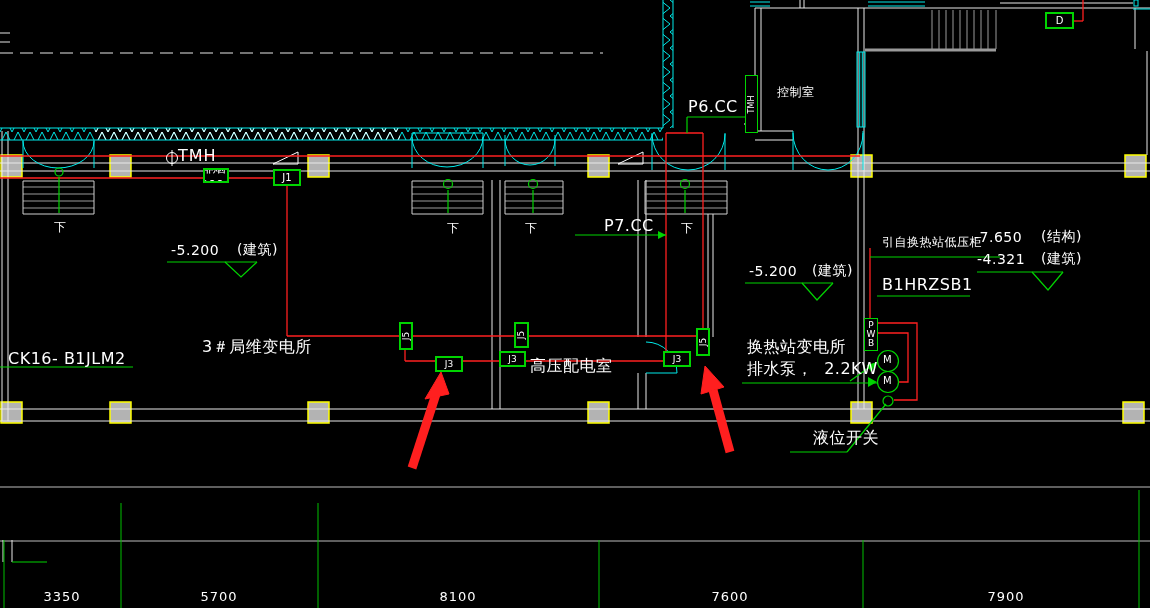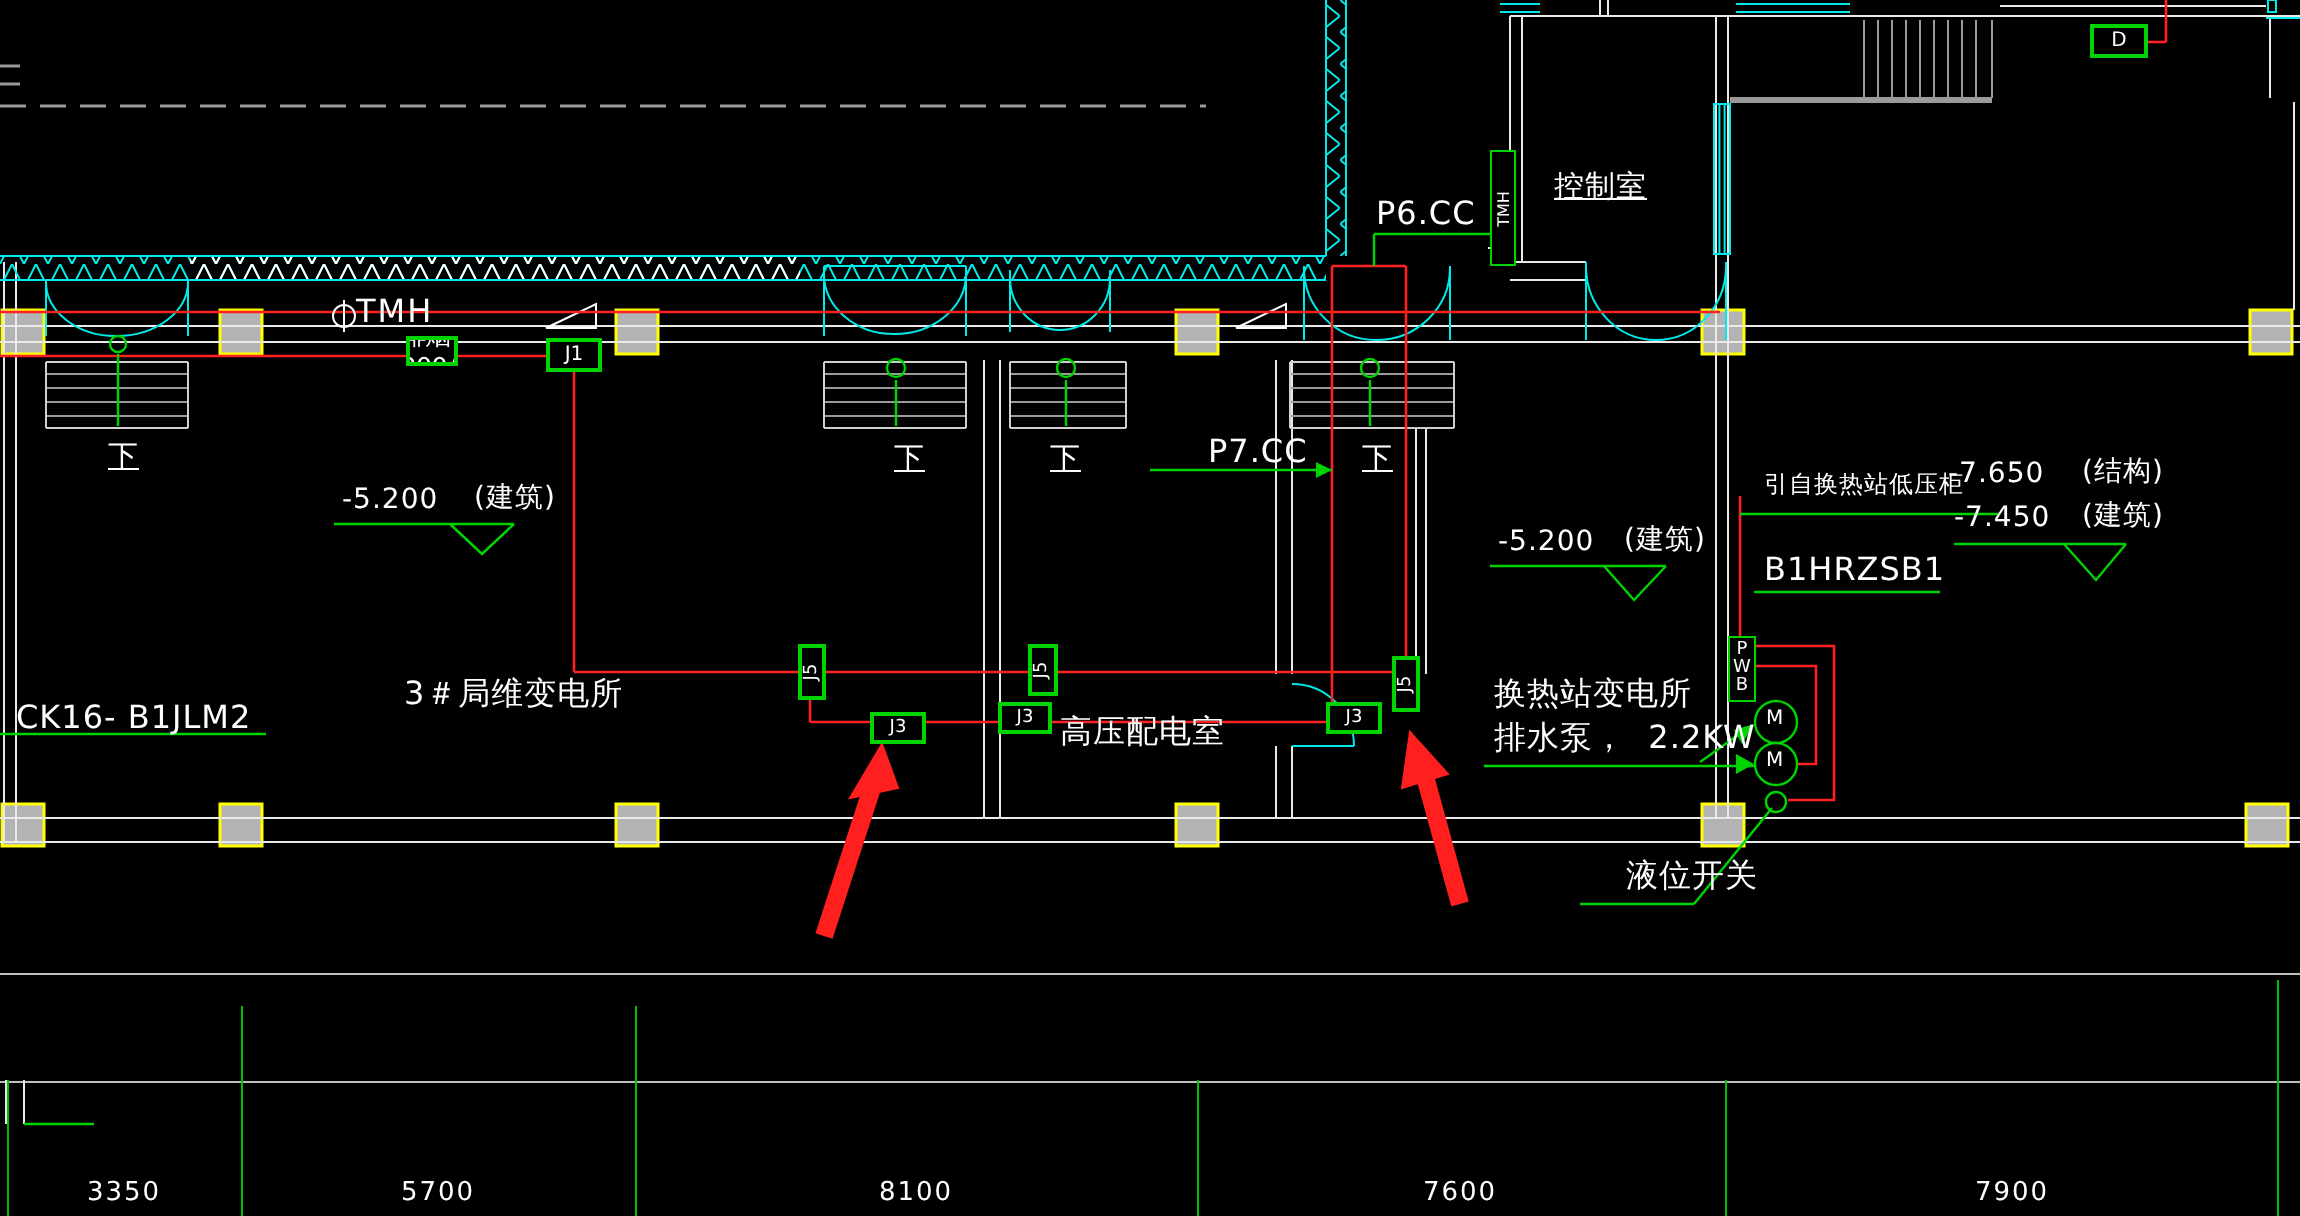--- a/index.html
+++ b/index.html
@@ -1,20 +1,20 @@
 <!DOCTYPE html>
 <html><head>
 <meta charset="utf-8">
 <style>
   html,body{margin:0;padding:0;background:#000;}
   #stage{position:relative;width:1150px;height:608px;background:#000;overflow:hidden;
          font-family:"DejaVu Sans",sans-serif;}
   #stage svg{position:absolute;left:0;top:0;}
   .t{position:absolute;color:#fff;white-space:pre;line-height:1.05;letter-spacing:0.5px;}
-  .t12{font-size:12px;} .t13{font-size:16px;} .t14{font-size:14px;} .t15{font-size:15px;text-decoration:underline;} .t16{font-size:16px;}
+  .t12{font-size:12px;} .t13{font-size:16px;} .t14{font-size:14px;} .t15{font-size:12px;} .t16{font-size:16px;}
   .gb{position:absolute;border:2px solid #00d400;background:#000;color:#fff;
       display:flex;align-items:center;justify-content:center;box-sizing:border-box;
       font-size:10px;letter-spacing:0;}
   .gb .rot{transform:rotate(-90deg);}
   .tiny{font-size:13px;letter-spacing:-0.5px;overflow:hidden;margin-top:20px;}
   .stackv{width:9px;word-break:break-all;line-height:9px;font-size:9px;text-align:center;}
   .dim{position:absolute;color:#fff;font-size:13px;transform:translateX(-50%);letter-spacing:1px;}
 </style>
 </head>
 <body>
@@ -327,21 +327,21 @@
 <div class="t t15" style="left:447px;top:222px;">下</div>
 <div class="t t15" style="left:525px;top:222px;">下</div>
 <div class="t t15" style="left:681px;top:222px;">下</div>
 
 <div class="t t14" style="left:171px;top:243px;">-5.200</div>
 <div class="t t14" style="left:237px;top:242px;">(建筑)</div>
 <div class="t t14" style="left:749px;top:264px;">-5.200</div>
 <div class="t t14" style="left:812px;top:263px;">(建筑)</div>
 <div class="t t14" style="left:974px;top:230px;">-7.650</div>
 <div class="t t14" style="left:1041px;top:229px;">(结构)</div>
-<div class="t t14" style="left:977px;top:252px;">-7.450</div>
+<div class="t t14" style="left:977px;top:252px;">-4.321</div>
 <div class="t t14" style="left:1041px;top:251px;">(建筑)</div>
 
 <div class="dim" style="left:62px;top:589px;">3350</div>
 <div class="dim" style="left:219px;top:589px;">5700</div>
 <div class="dim" style="left:458px;top:589px;">8100</div>
 <div class="dim" style="left:730px;top:589px;">7600</div>
 <div class="dim" style="left:1006px;top:589px;">7900</div>
 
 </div>
 

